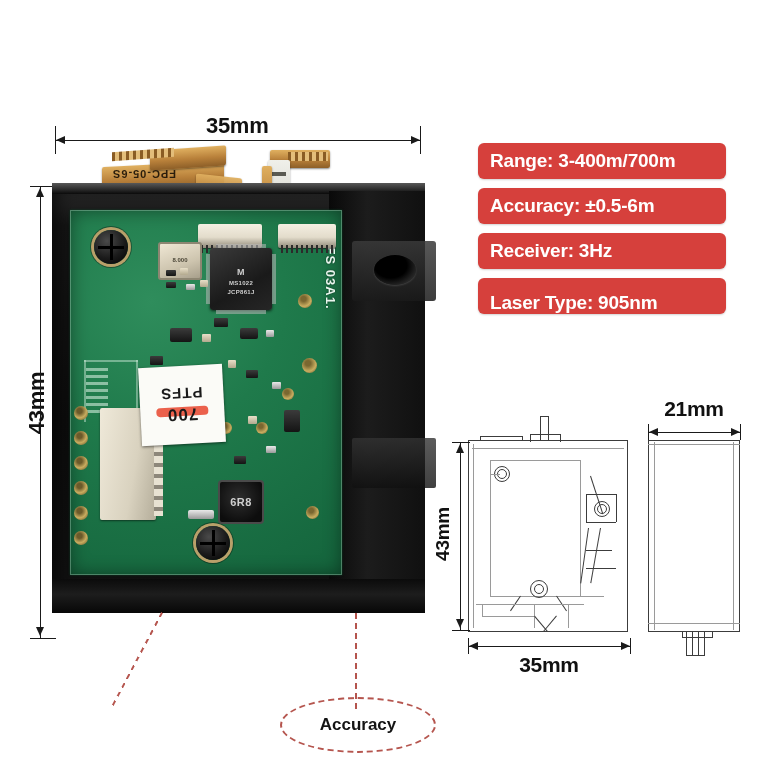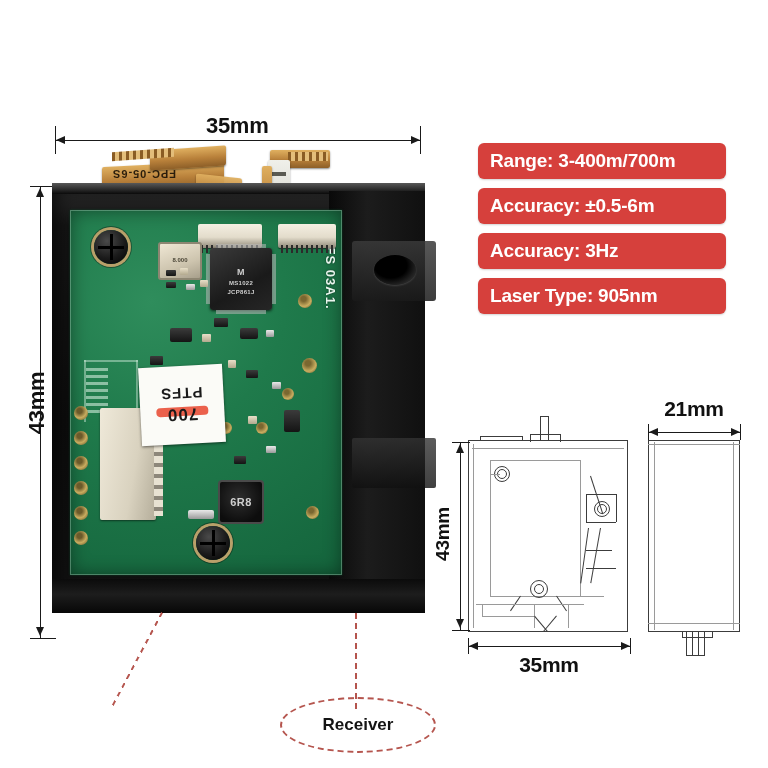--- a/index.html
+++ b/index.html
@@ -362,32 +362,32 @@
   </div>
 
   <div class="badges">
     <div class="badge" style="background:#d6403c;">
       <span>Range: 3-400m/700m</span>
     </div>
     <div class="badge" style="background:#d6403c;">
       <span>Accuracy: ±0.5-6m</span>
     </div>
     <div class="badge" style="background:#d6403c;">
-      <span>Accuracy: 3Hz</span>
+      <span>Receiver: 3Hz</span>
     </div>
-    <div class="badge" style="background:#d6403c;">
+    <div class="badge" style="background:#d6403c;align-items:flex-end;">
       <span>Laser Type: 905nm</span>
     </div>
   </div>
 
   <div class="leader-diag" style="left:163px;top:613px;width:106px;transform:rotate(118deg);"></div>
 
   <div class="leader" style="left:355px;top:613px;height:96px;"></div>
   <div class="ellipse" style="left:280px;top:697px;width:152px;height:52px;">
-    <span>Receiver</span>
+    <span>Accuracy</span>
   </div>
 
   <div class="draw" style="left:468px;top:440px;width:160px;height:192px;">
 
     <div class="dl dl-v abs" style="left:0;top:0;height:192px;"></div>
     <div class="dl dl-v abs" style="left:5px;top:4px;height:184px;background:#9a9a9a;"></div>
     <div class="dl dl-v abs" style="right:0;top:0;height:192px;"></div>
     <div class="dl dl-h abs" style="left:0;top:0;width:160px;"></div>
     <div class="dl dl-h abs" style="left:0;bottom:0;width:160px;"></div>
 

